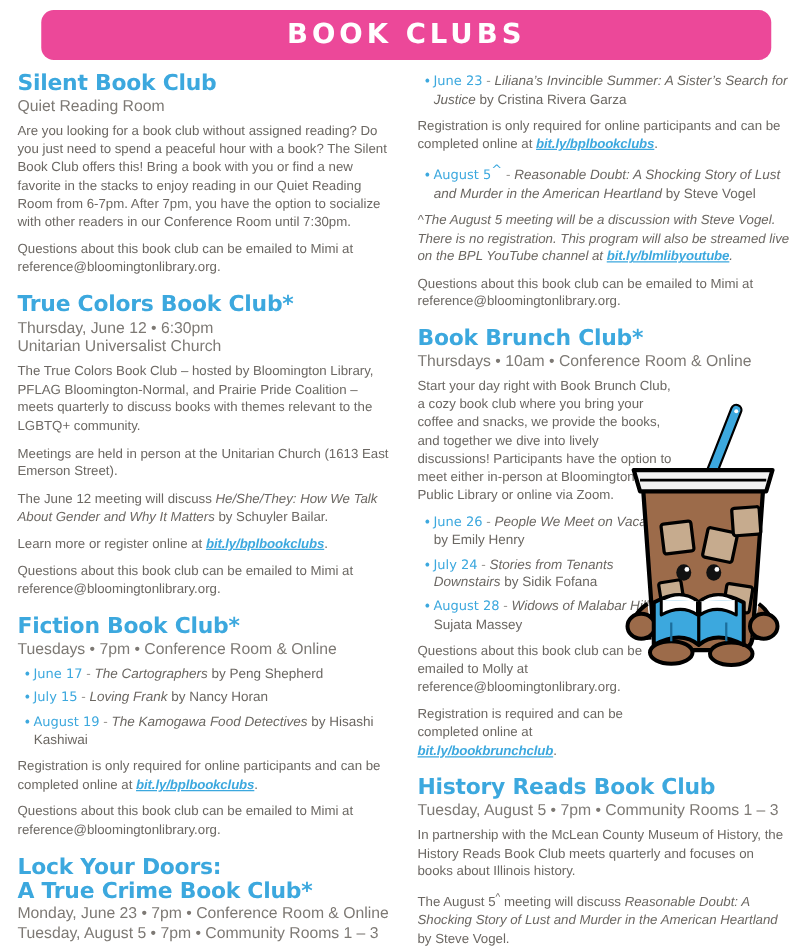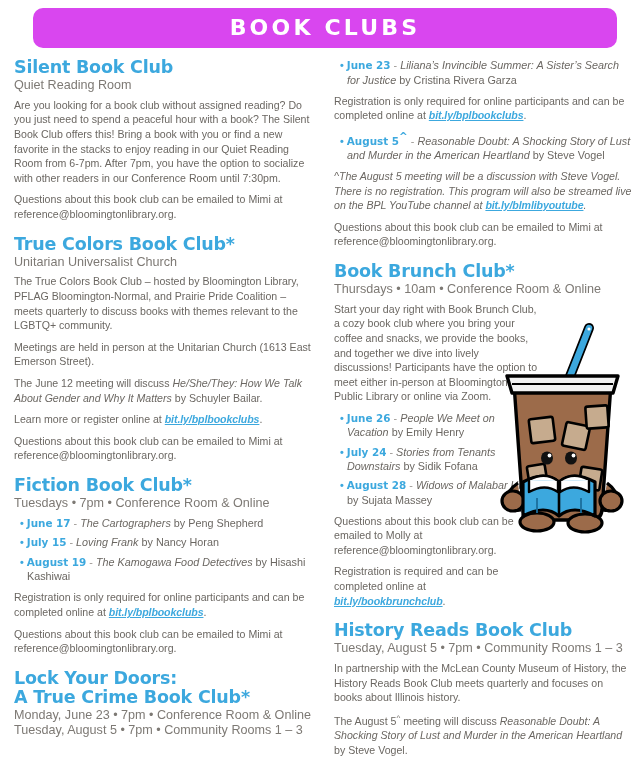--- a/index.html
+++ b/index.html
@@ -17,21 +17,21 @@
     position: relative;
   }
 
   
   .banner {
     position: absolute;
     left: 33px;
     top: 8px;
     width: 584px;
     height: 40px;
-    background: #d946ef;
+    background: #ec4899;
     border-radius: 10px;
     display: flex;
     align-items: center;
     justify-content: center;
   }
   .banner-title {
     color: #ffffff;
     font-size: 22px;
     font-weight: bold;
     letter-spacing: 3.2px;
@@ -106,21 +106,21 @@
     font-style: italic;
   }
   ul.books li:last-child { margin-bottom: 0; }
   ul.books li .bsquare {
     color: #3ca8de;
     font-style: normal;
     font-weight: bold;
   }
   ul.books li .bdate {
     color: #3ca8de;
-    font-weight: bold;
+    font-weight: normal;
     font-style: normal;
     font-family: "DejaVu Sans", sans-serif;
     font-size: 10.4px;
   }
   ul.books li .bsep { color: #9a9691; font-style: normal; }
   ul.books li .bauthor { font-style: normal; }
   sup.mark { font-size: 8px; font-style: normal; }
 
   .section { margin-bottom: 13px; }
   .section:last-child { margin-bottom: 0; }
@@ -151,20 +151,21 @@
       <div class="meta">
         <div>Quiet Reading Room</div>
       </div>
       <p class="body">Are you looking for a book club without assigned reading? Do you just need to spend a peaceful hour with a book? The Silent Book Club offers this! Bring a book with you or find a new favorite in the stacks to enjoy reading in our Quiet Reading Room from 6-7pm. After 7pm, you have the option to socialize with other readers in our Conference Room until 7:30pm.</p>
       <p class="body">Questions about this book club can be  emailed to Mimi at reference@bloomingtonlibrary.org.</p>
     </div>
 
     <div class="section">
       <h2 class="club-title">True Colors Book Club*</h2>
       <div class="meta">
+        <div>Thursday, June 12 • 6:30pm</div>
         <div>Unitarian Universalist Church</div>
       </div>
       <p class="body">The True Colors Book Club – hosted by Bloomington Library, PFLAG Bloomington-Normal, and Prairie Pride Coalition – meets quarterly to discuss books with themes relevant to the LGBTQ+ community.</p>
       <p class="body">Meetings are held in person at the Unitarian Church (1613 East Emerson Street).</p>
       <p class="body"><span>The June 12 meeting will discuss </span><span class="ital">He/She/They: How We Talk About Gender and Why It Matters</span><span> by Schuyler Bailar.</span></p>
       <p class="body"><span>Learn more or register online at </span><a class="lnk" href="#">bit.ly/bplbookclubs</a><span>.</span></p>
       <p class="body">Questions about this book club can be emailed to Mimi at reference@bloomingtonlibrary.org.</p>
     </div>
 
     <div class="section">

